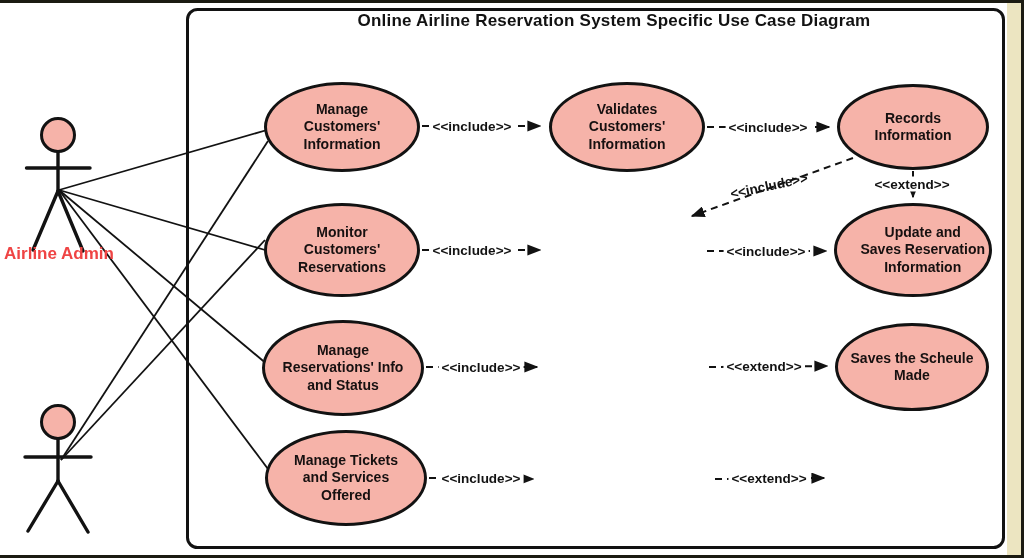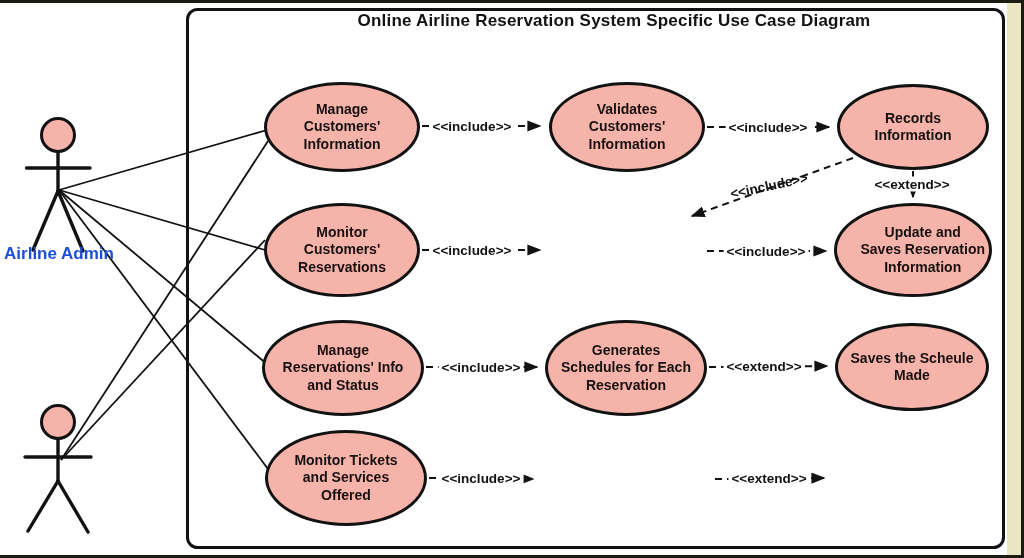--- a/index.html
+++ b/index.html
@@ -33,21 +33,21 @@
     white-space:pre-line;text-align:center;font-weight:700;
     font-size:14px;line-height:1.24;color:#161010;padding:0 4px;
   }
   .rel-label{
     position:absolute;transform:translate(-50%,-50%);
     background:#fff;padding:0 3px;font-weight:700;font-size:13.5px;
     white-space:nowrap;color:var(--ink);
   }
   .rel-label.tilted{background:transparent;transform:translate(-50%,-50%) rotate(-12deg);}
   .actor-label{
-    position:absolute;font-weight:700;font-size:17px;text-align:center;color:#1d4ed8;
+    position:absolute;font-weight:700;font-size:17px;text-align:center;color:#ef4444;
   }
   .edge-top{position:absolute;left:0;top:0;width:1024px;height:3px;background:#1b1b12;}
   .edge-bottom{position:absolute;left:0;top:555px;width:1024px;height:3px;background:#1b1b12;}
   .edge-right-cream{position:absolute;left:1007px;top:0;width:17px;height:558px;background:var(--edge);}
   .edge-right-dark{position:absolute;left:1021px;top:0;width:3px;height:558px;background:#1b1b12;}
 </style>
 </head>
 <body>
 
 <div class="stage">
@@ -126,32 +126,27 @@
     <span>Update and
 Saves Reservation
 Information</span>
   </div>
 
   <div class="usecase" style="left:262px;top:320px;width:162px;height:96px;">
     <span>Manage
 Reservations' Info
 and Status</span>
   </div>
-  <div class="usecase" style="left:545px;top:320px;width:162px;height:96px;">
-    <span>Generates
-Schedules for Each
-Reservation</span>
-  </div>
   <div class="usecase" style="left:835px;top:323px;width:154px;height:88px;">
     <span>Saves the Scheule
 Made</span>
   </div>
 
   <div class="usecase" style="left:265px;top:430px;width:162px;height:96px;">
-    <span>Monitor Tickets
+    <span>Manage Tickets
 and Services
 Offered</span>
   </div>
 
   <div class="rel-label" style="left:472px;top:126px;">&lt;&lt;include&gt;&gt;</div>
   <div class="rel-label" style="left:768px;top:127px;">&lt;&lt;include&gt;&gt;</div>
   <div class="rel-label" style="left:472px;top:250px;">&lt;&lt;include&gt;&gt;</div>
   <div class="rel-label" style="left:766px;top:251px;">&lt;&lt;include&gt;&gt;</div>
   <div class="rel-label" style="left:481px;top:367px;">&lt;&lt;include&gt;&gt;</div>
   <div class="rel-label" style="left:764px;top:366px;">&lt;&lt;extend&gt;&gt;</div>

